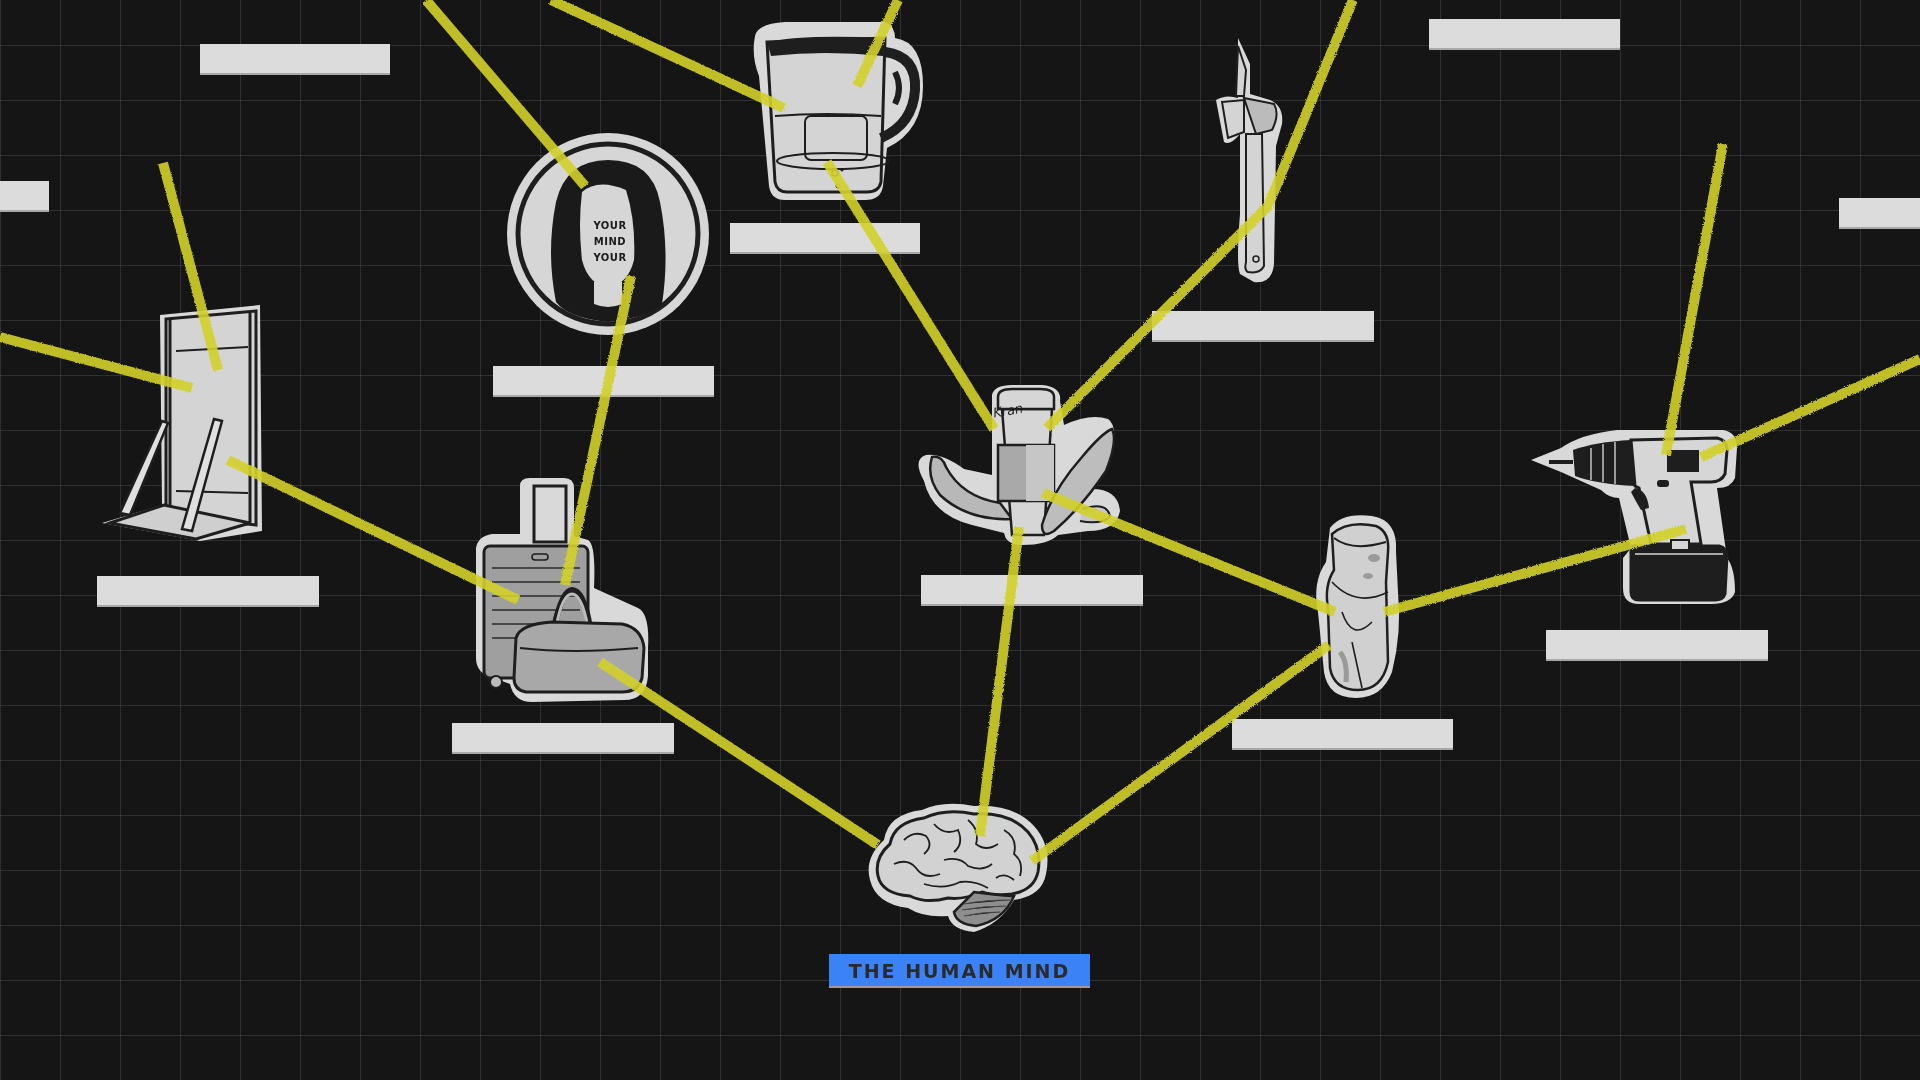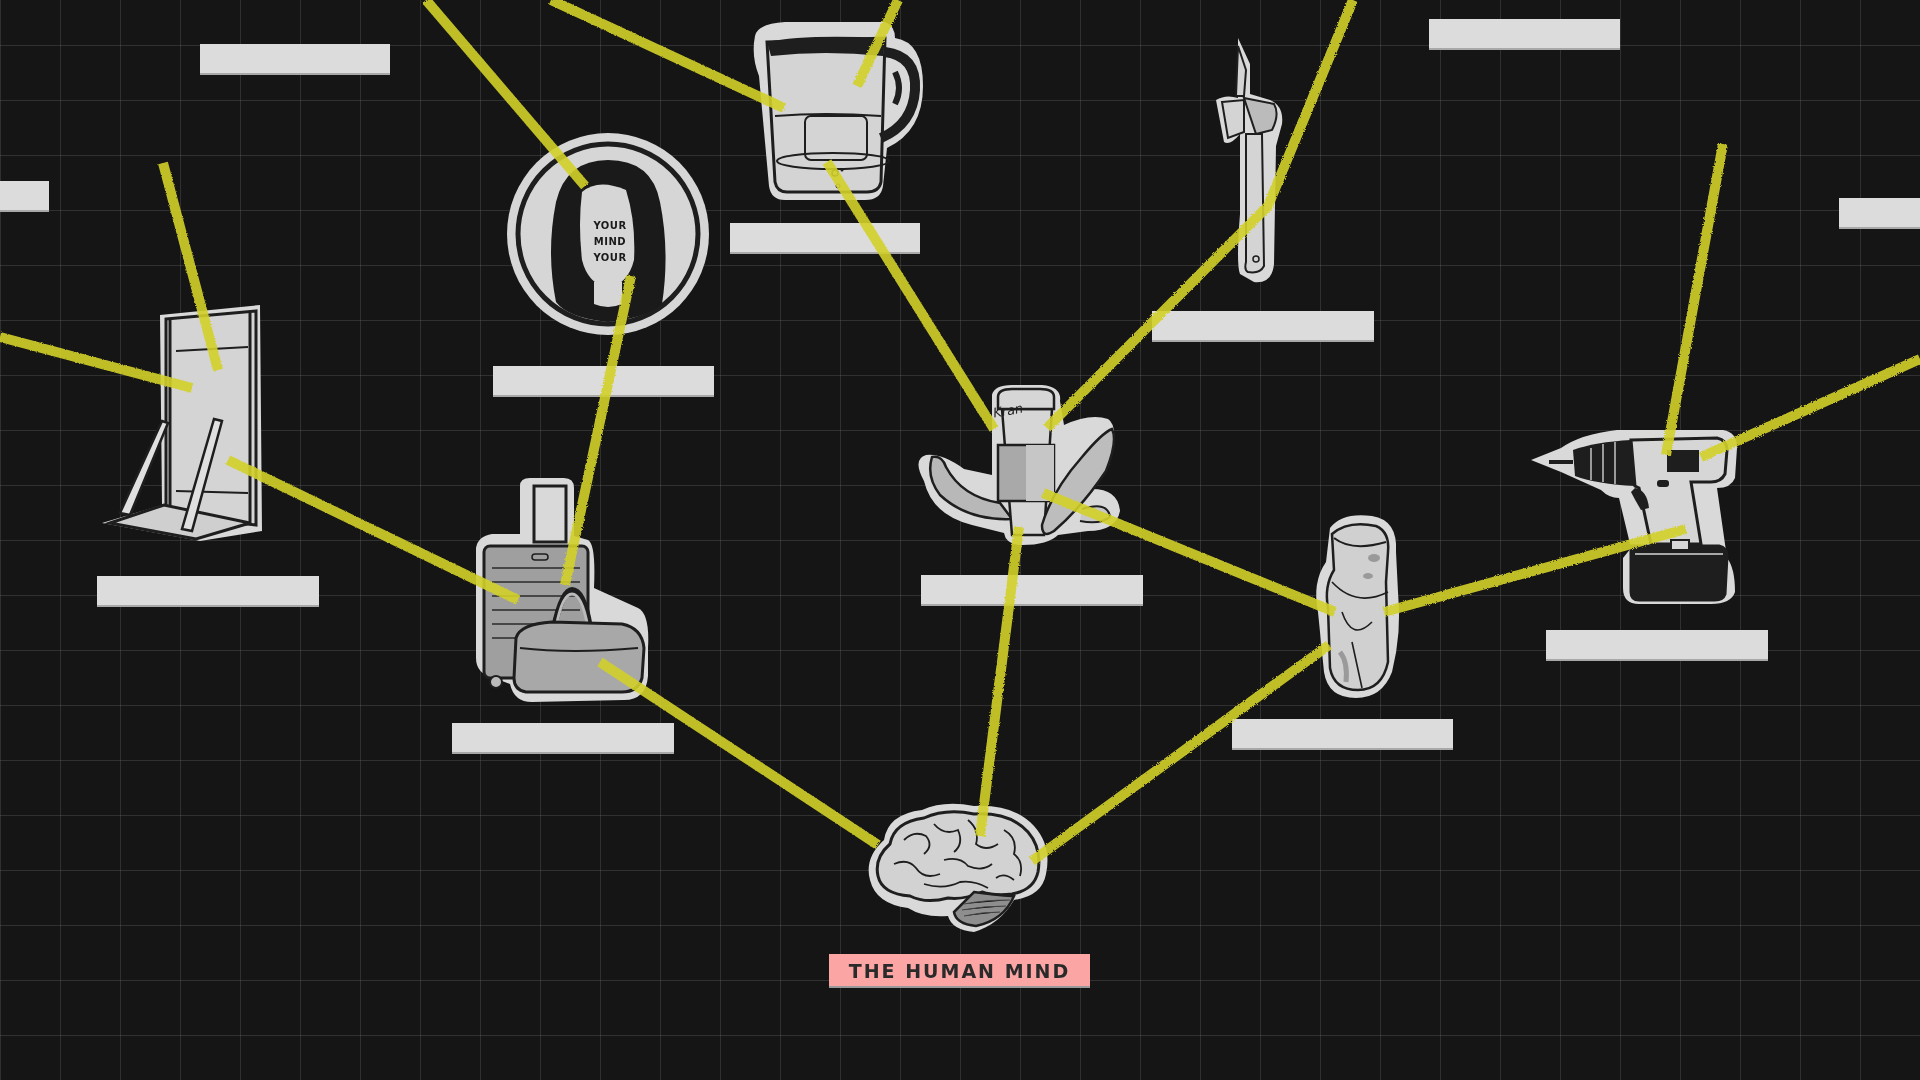--- a/index.html
+++ b/index.html
@@ -17,21 +17,21 @@
   .bar {
     position: absolute; height: 31px;
     background: #dcdcdc;
     box-shadow: inset 0 -2px 0 #a8a8a8;
   }
   .sticker { position: absolute; }
   .sticker svg { width: 100%; height: 100%; display: block; overflow: visible; }
   .lines { position: absolute; left: 0; top: 0; width: 1920px; height: 1080px; pointer-events: none; }
   .mind-label {
     position: absolute; left: 829px; top: 954px; width: 261px; height: 34px;
-    background: #fca5a5; box-shadow: inset 0 -2px 0 #9a9a9a;
+    background: #3b82f6; box-shadow: inset 0 -2px 0 #9a9a9a;
     display: flex; align-items: center; justify-content: center;
     font-family: "DejaVu Sans", sans-serif; font-weight: bold; font-size: 19px;
     letter-spacing: 2px; color: #2a2a2a;
   }
   .face-text {
     position: absolute; left: 560px; top: 218px; width: 100px; text-align: center;
     font-family: "DejaVu Sans", sans-serif; font-weight: bold; font-size: 10px;
     line-height: 16px; color: #1a1a1a; letter-spacing: 0.5px;
   }
   .cup-text {

